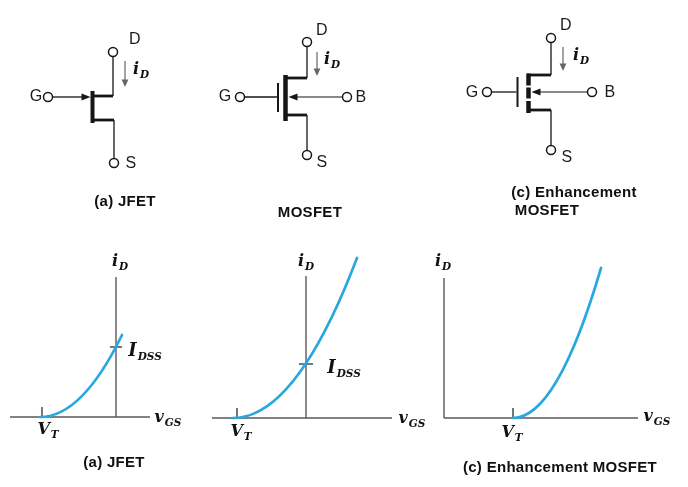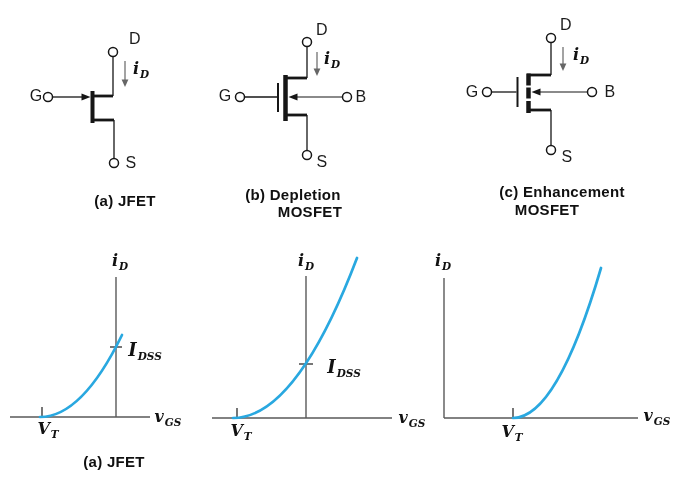--- a/index.html
+++ b/index.html
@@ -102,39 +102,39 @@
   <span class="lbl term" style="left:36px;top:96px">G</span>
   <span class="lbl term" style="left:131px;top:163px">S</span>
   <span class="lbl math" style="left:141px;top:70px"><span>i</span><span class="ms">D</span></span>
   <span class="lbl cap" style="left:125px;top:200px">(a) JFET</span>
 
   <span class="lbl term" style="left:322px;top:30px">D</span>
   <span class="lbl term" style="left:225px;top:96px">G</span>
   <span class="lbl term" style="left:361px;top:97px">B</span>
   <span class="lbl term" style="left:322px;top:162px">S</span>
   <span class="lbl math" style="left:332px;top:60px"><span>i</span><span class="ms">D</span></span>
-  <span class="lbl cap" style="left:293px;top:194px">(b) Depletion</span>
   <span class="lbl cap" style="left:310px;top:211px">MOSFET</span>
 
   <span class="lbl term" style="left:566px;top:25px">D</span>
   <span class="lbl term" style="left:472px;top:92px">G</span>
   <span class="lbl term" style="left:610px;top:92px">B</span>
   <span class="lbl term" style="left:567px;top:157px">S</span>
   <span class="lbl math" style="left:581px;top:56px"><span>i</span><span class="ms">D</span></span>
-  <span class="lbl cap" style="left:562px;top:191px">(c) Enhancement</span>
+  <span class="lbl cap" style="left:574px;top:191px">(c) Enhancement</span>
   <span class="lbl cap" style="left:547px;top:209px">MOSFET</span>
 
   <span class="lbl math" style="left:120px;top:262px"><span>i</span><span class="ms">D</span></span>
   <span class="lbl math" style="left:168px;top:418px"><span>v</span><span class="ms">GS</span></span>
   <span class="lbl math" style="left:48px;top:430px"><span>V</span><span class="ms">T</span></span>
   <span class="lbl math big" style="left:145px;top:351px"><span>I</span><span class="ms">DSS</span></span>
   <span class="lbl cap" style="left:114px;top:461px">(a) JFET</span>
 
   <span class="lbl math" style="left:306px;top:262px"><span>i</span><span class="ms">D</span></span>
   <span class="lbl math" style="left:412px;top:419px"><span>v</span><span class="ms">GS</span></span>
   <span class="lbl math" style="left:241px;top:432px"><span>V</span><span class="ms">T</span></span>
   <span class="lbl math big" style="left:344px;top:368px"><span>I</span><span class="ms">DSS</span></span>
 
   <span class="lbl math" style="left:443px;top:262px"><span>i</span><span class="ms">D</span></span>
   <span class="lbl math" style="left:657px;top:417px"><span>v</span><span class="ms">GS</span></span>
   <span class="lbl math" style="left:512px;top:433px"><span>V</span><span class="ms">T</span></span>
+  <span class="lbl cap" style="left:560px;top:466px">(c) Enhancement MOSFET</span>
 
 </div>
 
 </body></html>

